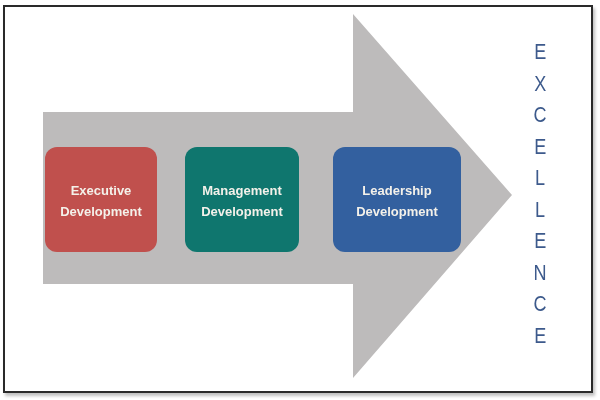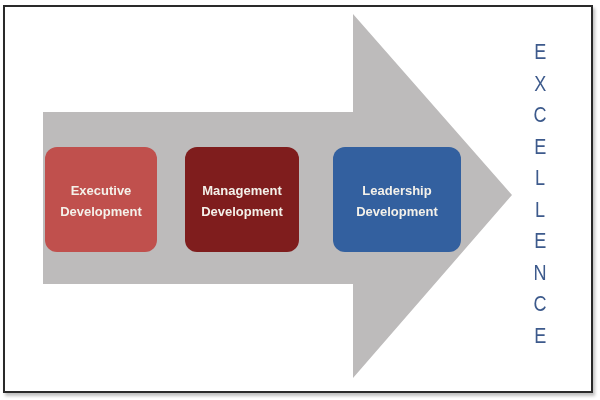--- a/index.html
+++ b/index.html
@@ -82,21 +82,21 @@
 
   <svg class="arrow-svg" viewBox="0 0 600 400">
     <polygon points="43,112 353,112 353,14 512,195 353,378 353,284 43,284" fill="#bdbbbb"></polygon>
   </svg>
 
   <div class="box box-red" style="background:#c0504d;">
     <span>Executive</span>
     <span>Development</span>
   </div>
 
-  <div class="box box-green" style="background:#7f1d1d;">
+  <div class="box box-green" style="background:#0f766e;">
     <span>Management</span>
     <span>Development</span>
   </div>
 
   <div class="box box-blue" style="background:#33609f;">
     <span>Leadership</span>
     <span>Development</span>
   </div>
 
   <div class="excellence" style="color:#3d5a8c;">

